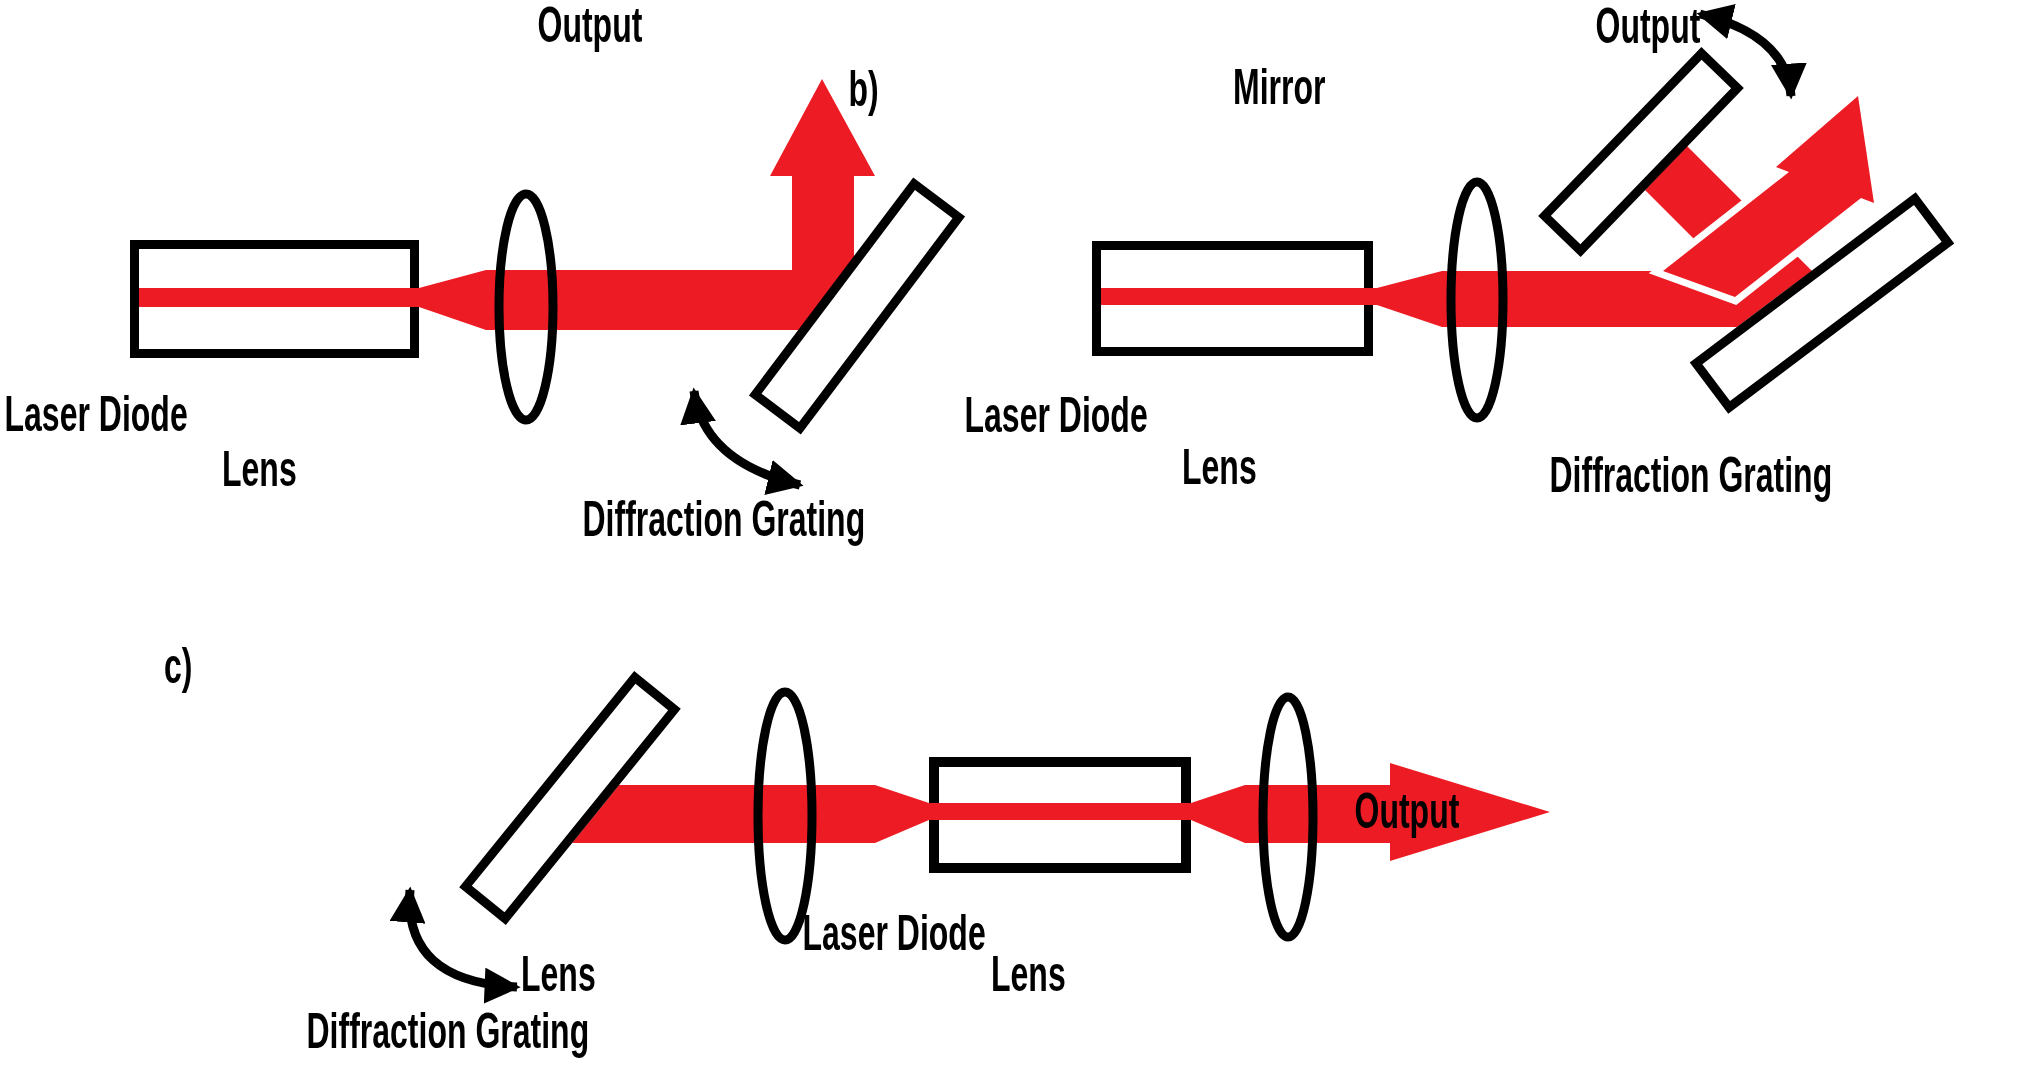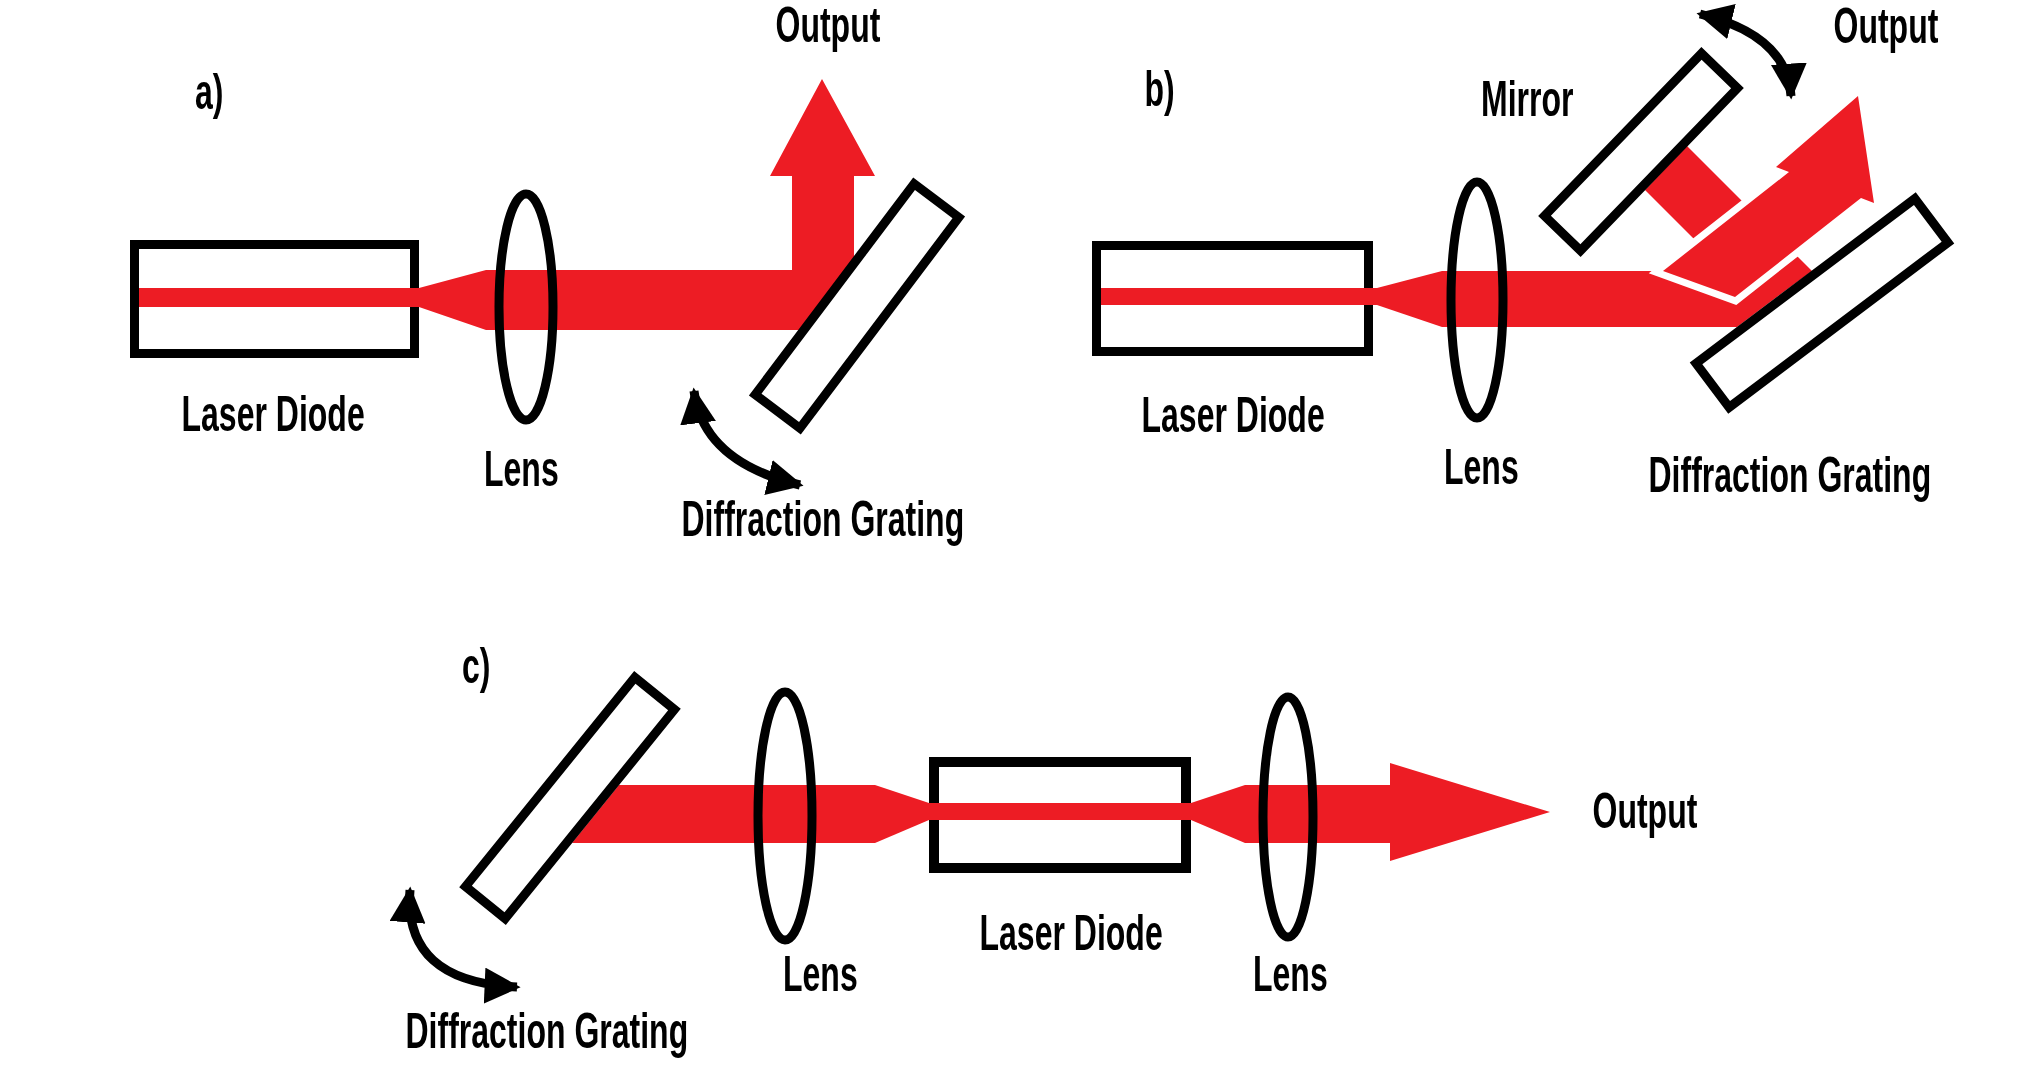--- a/index.html
+++ b/index.html
@@ -5,21 +5,21 @@
   :root{ --red:#ED1C24; --ink:#000000; --bg:#FFFFFF; }
   html,body{ margin:0; padding:0; background:var(--bg); }
   #canvas{
     position:relative; width:2036px; height:1065px;
     background:var(--bg); overflow:hidden;
     font-family:"Liberation Sans", sans-serif;
   }
   #diagram-svg{ position:absolute; left:0; top:0; }
   .lbl{
     position:absolute; width:640px; margin-left:-320px;
-    text-align:center; color:var(--ink); pointer-events:none;
+    text-align:left; color:var(--ink); pointer-events:none;
   }
   .lbl .t{
     display:inline-block; white-space:nowrap;
     font:700 50px/1 "Liberation Sans", sans-serif;
     transform:scaleX(0.64); transform-origin:50% 0;
   }
 </style>
 </head>
 <body>
 
@@ -79,21 +79,21 @@
     <path d="M410 890 Q403 982 517 987" fill="none" stroke="var(--ink)" stroke-width="9" marker-start="url(#ah)" marker-end="url(#ah)"></path>
   </svg>
 
   <div class="lbl" style="left:209px;top:67px"><span class="t">a)</span></div>
   <div class="lbl" style="left:828px;top:0px"><span class="t">Output</span></div>
   <div class="lbl" style="left:273px;top:389px"><span class="t">Laser Diode</span></div>
   <div class="lbl" style="left:521px;top:444px"><span class="t">Lens</span></div>
   <div class="lbl" style="left:823px;top:494px"><span class="t">Diffraction Grating</span></div>
 
   <div class="lbl" style="left:1160px;top:64px"><span class="t">b)</span></div>
-  <div class="lbl" style="left:1527px;top:74px"><span class="t">Mirror</span></div>
+  <div class="lbl" style="left:1527px;top:62px"><span class="t">Mirror</span></div>
   <div class="lbl" style="left:1886px;top:1px"><span class="t">Output</span></div>
   <div class="lbl" style="left:1233px;top:390px"><span class="t">Laser Diode</span></div>
   <div class="lbl" style="left:1481px;top:442px"><span class="t">Lens</span></div>
   <div class="lbl" style="left:1790px;top:450px"><span class="t">Diffraction Grating</span></div>
 
   <div class="lbl" style="left:476px;top:641px"><span class="t">c)</span></div>
   <div class="lbl" style="left:1071px;top:908px"><span class="t">Laser Diode</span></div>
   <div class="lbl" style="left:820px;top:949px"><span class="t">Lens</span></div>
   <div class="lbl" style="left:1290px;top:949px"><span class="t">Lens</span></div>
   <div class="lbl" style="left:547px;top:1006px"><span class="t">Diffraction Grating</span></div>

